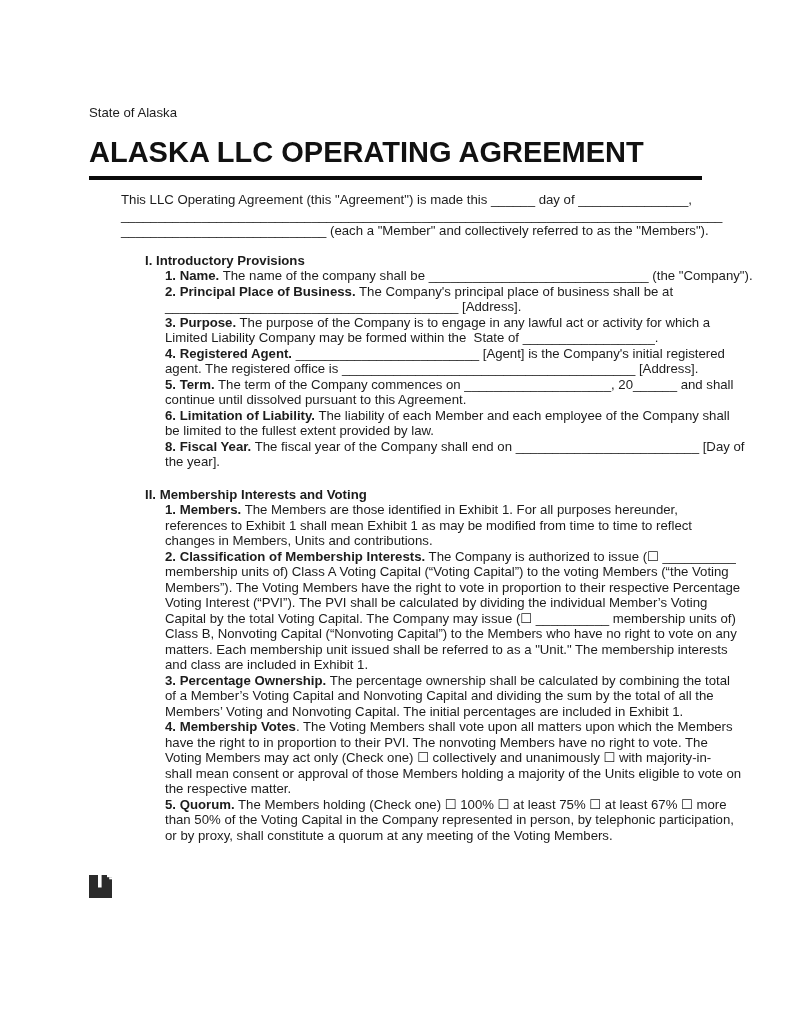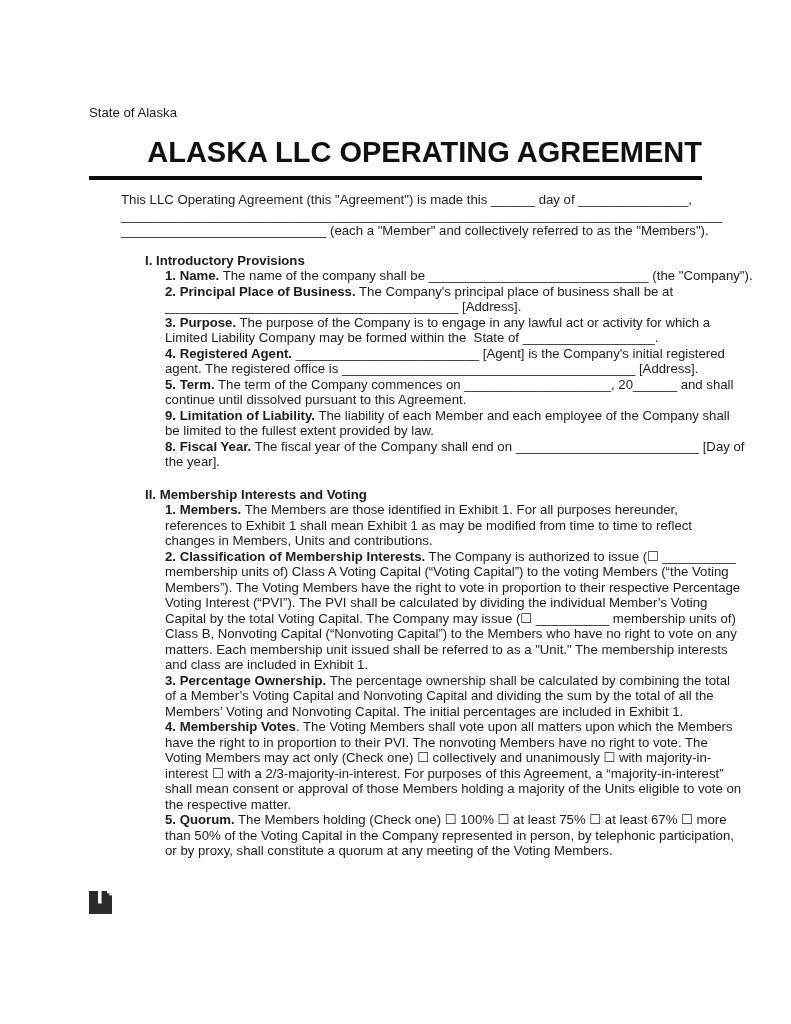--- a/index.html
+++ b/index.html
@@ -23,21 +23,21 @@
   }
   .state-label {
     font-size: 13.2px;
     line-height: 16px;
   }
   .doc-title {
     margin-top: 14px;
     font-size: 29px;
     line-height: 34px;
     font-weight: 700;
-    text-align: right;
+    text-align: left;
     color: #111111;
     white-space: nowrap;
   }
   .title-rule {
     border-bottom: 4.5px solid #0a0a0a;
     margin-top: 7px;
   }
   .line {
     font-size: 13.2px;
     line-height: 15.5px;
@@ -94,21 +94,21 @@
           <div class="line"><span class="lbl">4. Registered Agent.</span><span> _________________________ [Agent] is the Company's initial registered</span></div>
           <div class="line">agent. The registered office is ________________________________________ [Address].</div>
         </div>
 
         <div class="item">
           <div class="line"><span class="lbl">5. Term.</span><span> The term of the Company commences on ____________________, 20______ and shall</span></div>
           <div class="line">continue until dissolved pursuant to this Agreement.</div>
         </div>
 
         <div class="item">
-          <div class="line"><span class="lbl">9. Limitation of Liability.</span><span> The liability of each Member and each employee of the Company shall</span></div>
+          <div class="line"><span class="lbl">6. Limitation of Liability.</span><span> The liability of each Member and each employee of the Company shall</span></div>
           <div class="line">be limited to the fullest extent provided by law.</div>
         </div>
 
 
         <div class="item">
           <div class="line"><span class="lbl">8. Fiscal Year.</span><span> The fiscal year of the Company shall end on _________________________ [Day of</span></div>
           <div class="line">the year].</div>
         </div>
 
       </div>
@@ -138,21 +138,20 @@
         <div class="item">
           <div class="line"><span class="lbl">3. Percentage Ownership.</span><span> The percentage ownership shall be calculated by combining the total</span></div>
           <div class="line">of a Member’s Voting Capital and Nonvoting Capital and dividing the sum by the total of all the</div>
           <div class="line">Members’ Voting and Nonvoting Capital. The initial percentages are included in Exhibit 1.</div>
         </div>
 
         <div class="item">
           <div class="line"><span class="lbl">4. Membership Votes</span><span>. The Voting Members shall vote upon all matters upon which the Members</span></div>
           <div class="line">have the right to in proportion to their PVI. The nonvoting Members have no right to vote. The</div>
           <div class="line">Voting Members may act only (Check one) ☐ collectively and unanimously ☐ with majority-in-</div>
-          <div class="line">interest ☐ with a 2/3-majority-in-interest. For purposes of this Agreement, a “majority-in-interest”</div>
           <div class="line">shall mean consent or approval of those Members holding a majority of the Units eligible to vote on</div>
           <div class="line">the respective matter.</div>
         </div>
 
         <div class="item">
           <div class="line"><span class="lbl">5. Quorum.</span><span> The Members holding (Check one) ☐ 100% ☐ at least 75% ☐ at least 67% ☐ more</span></div>
           <div class="line">than 50% of the Voting Capital in the Company represented in person, by telephonic participation,</div>
           <div class="line">or by proxy, shall constitute a quorum at any meeting of the Voting Members.</div>
         </div>
 

